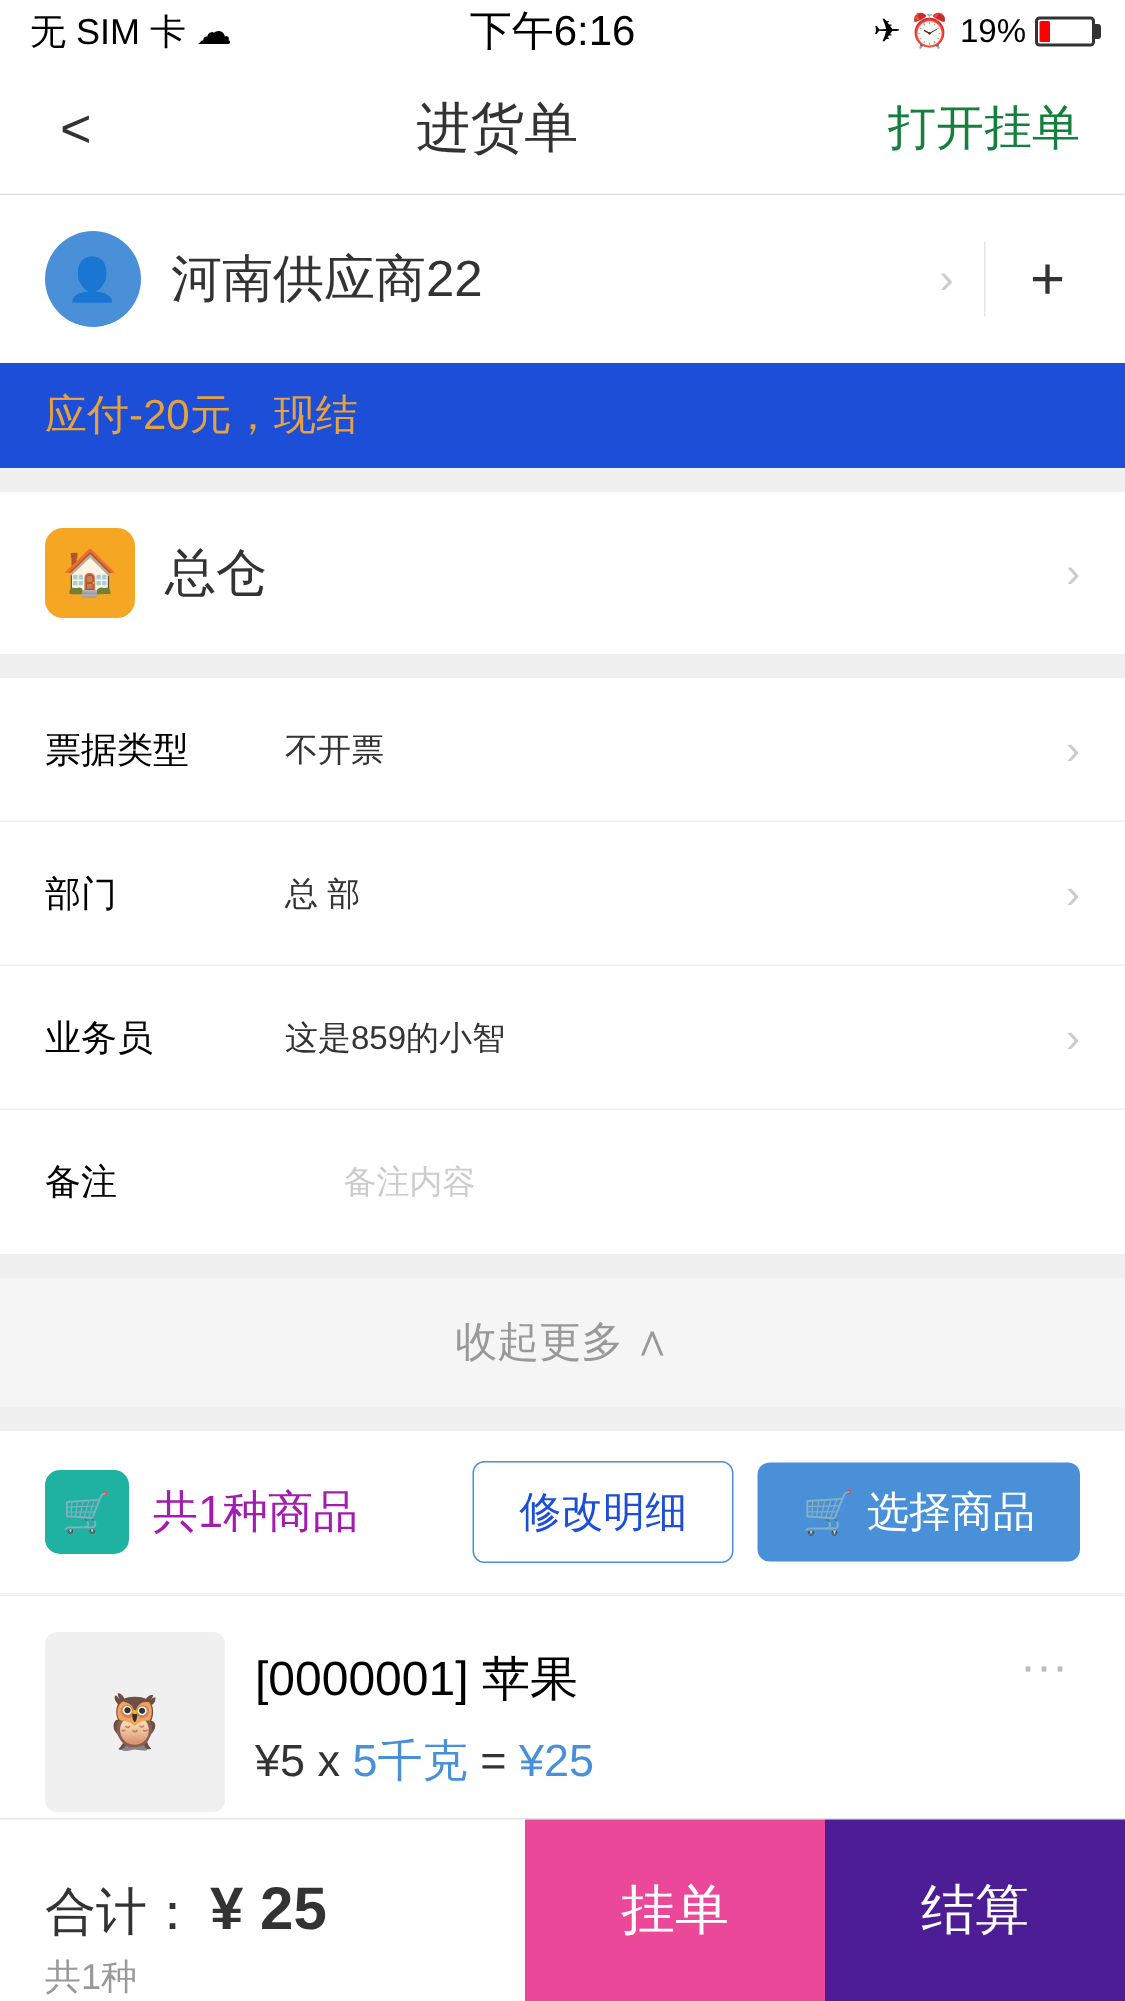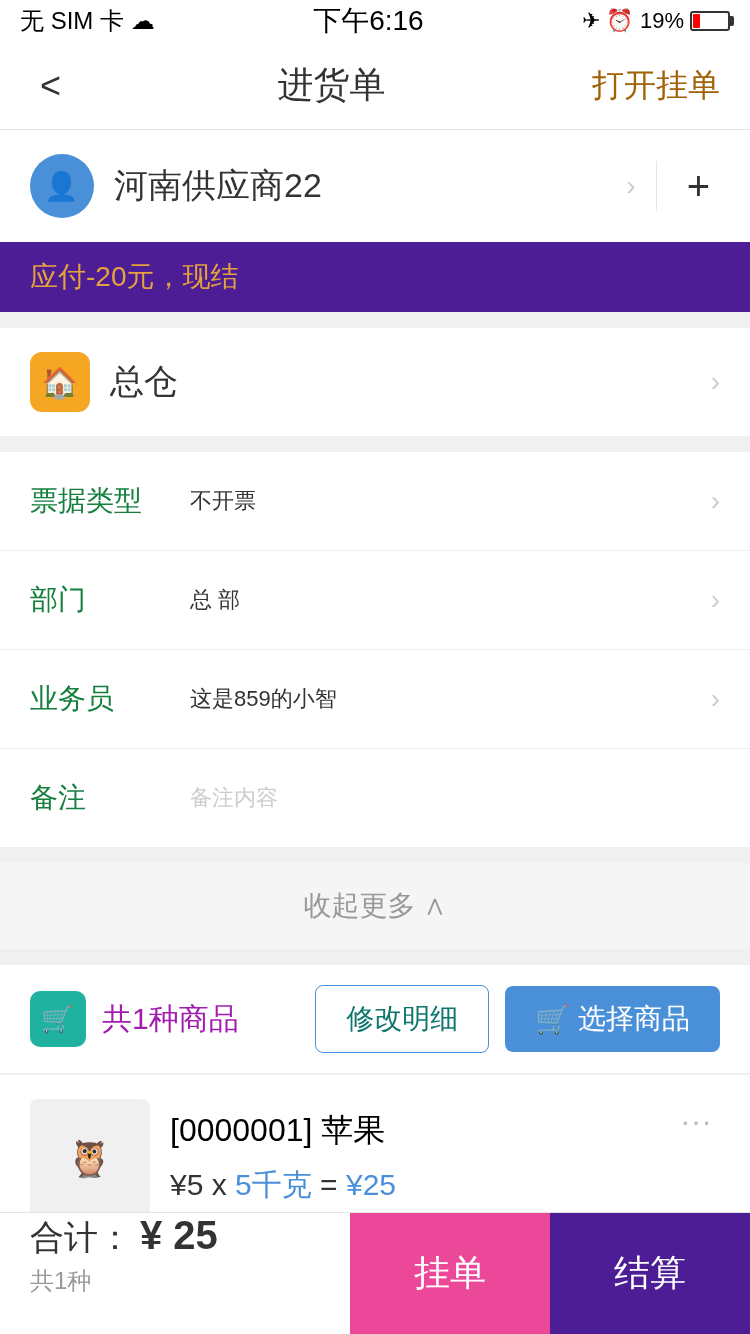--- a/index.html
+++ b/index.html
@@ -55,21 +55,21 @@
       cursor: pointer;
       padding: 10px;
     }
     .nav-title {
       font-size: 36px;
       font-weight: 500;
       color: #333;
     }
     .nav-action {
       font-size: 32px;
-      color: #a16207;
+      color: #15803d;
       cursor: pointer;
     }
 
     
     .section {
       background: #fff;
       margin-bottom: 16px;
     }
 
     
@@ -111,21 +111,21 @@
     }
     .add-btn {
       font-size: 40px;
       color: #333;
       cursor: pointer;
       padding: 0 10px;
     }
 
     
     .notice-bar {
-      background: #4c1d95;
+      background: #1d4ed8;
       padding: 16px 30px;
       font-size: 28px;
       color: #e6a23c;
       margin-bottom: 16px;
     }
 
     
     .warehouse-row {
       display: flex;
       align-items: center;
@@ -156,32 +156,33 @@
       display: flex;
       align-items: center;
       padding: 30px 30px;
       border-bottom: 1px solid #f0f0f0;
       min-height: 96px;
     }
     .form-row:last-child {
       border-bottom: none;
     }
     .form-label {
-      font-size: 28px;
-      color: #15803d;
+      font-size: 24px;
+      color: #000000;
       width: 160px;
       flex-shrink: 0;
     }
     .form-value {
       flex: 1;
       font-size: 22px;
       color: #333;
     }
     .form-placeholder {
       color: #ccc;
+      margin-left: 39px;
     }
 
     
     .collapse-btn {
       display: flex;
       align-items: flex-start;
       justify-content: center;
       padding: 24px;
       background: #f5f5f5;
       font-size: 28px;
@@ -207,21 +208,21 @@
       font-size: 26px;
       margin-right: 16px;
     }
     .products-count {
       flex: 1;
       font-size: 30px;
       color: #a21caf;
     }
     .btn-outline {
       border: 1px solid #4a90d9;
-      color: #0f766e;
+      color: #1d4ed8;
       background: #fff;
       border-radius: 8px;
       padding: 14px 30px;
       font-size: 28px;
       cursor: pointer;
       margin-right: 16px;
     }
     .btn-primary {
       background: #4a90d9;
       color: #fff;
@@ -278,21 +279,21 @@
       padding: 4px 8px;
     }
 
     
     .bottom-bar {
       position: fixed;
       bottom: 0;
       width: 750px;
       height: 122px;
       display: flex;
-      align-items: flex-start;
+      align-items: flex-end;
       background: #fff;
       border-top: 1px solid #e5e5e5;
     }
     .total-area {
       flex: 1;
       padding: 0 30px;
     }
     .total-main {
       font-size: 34px;
       color: #333;

